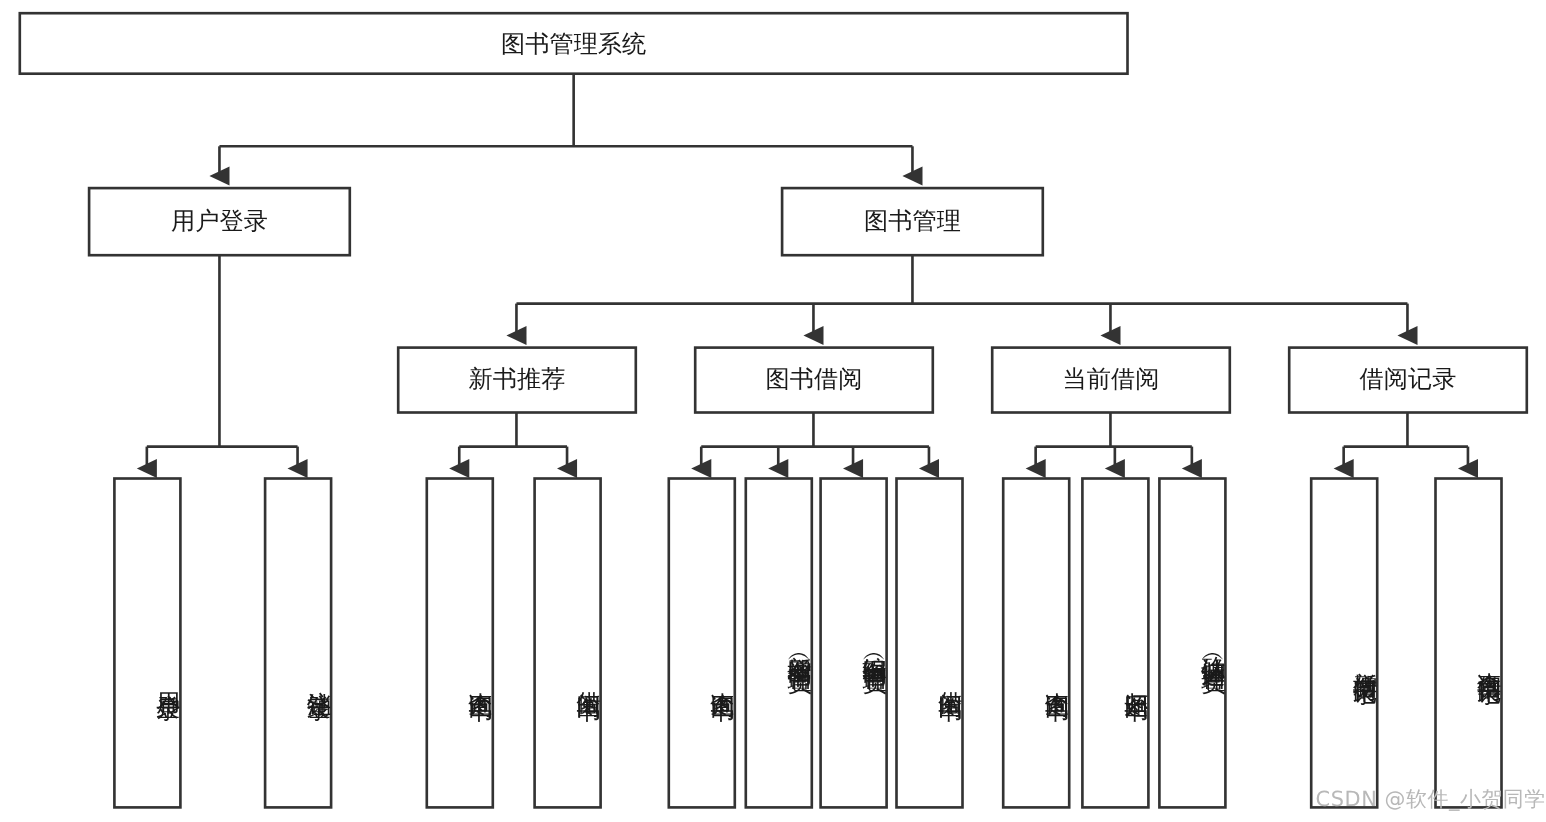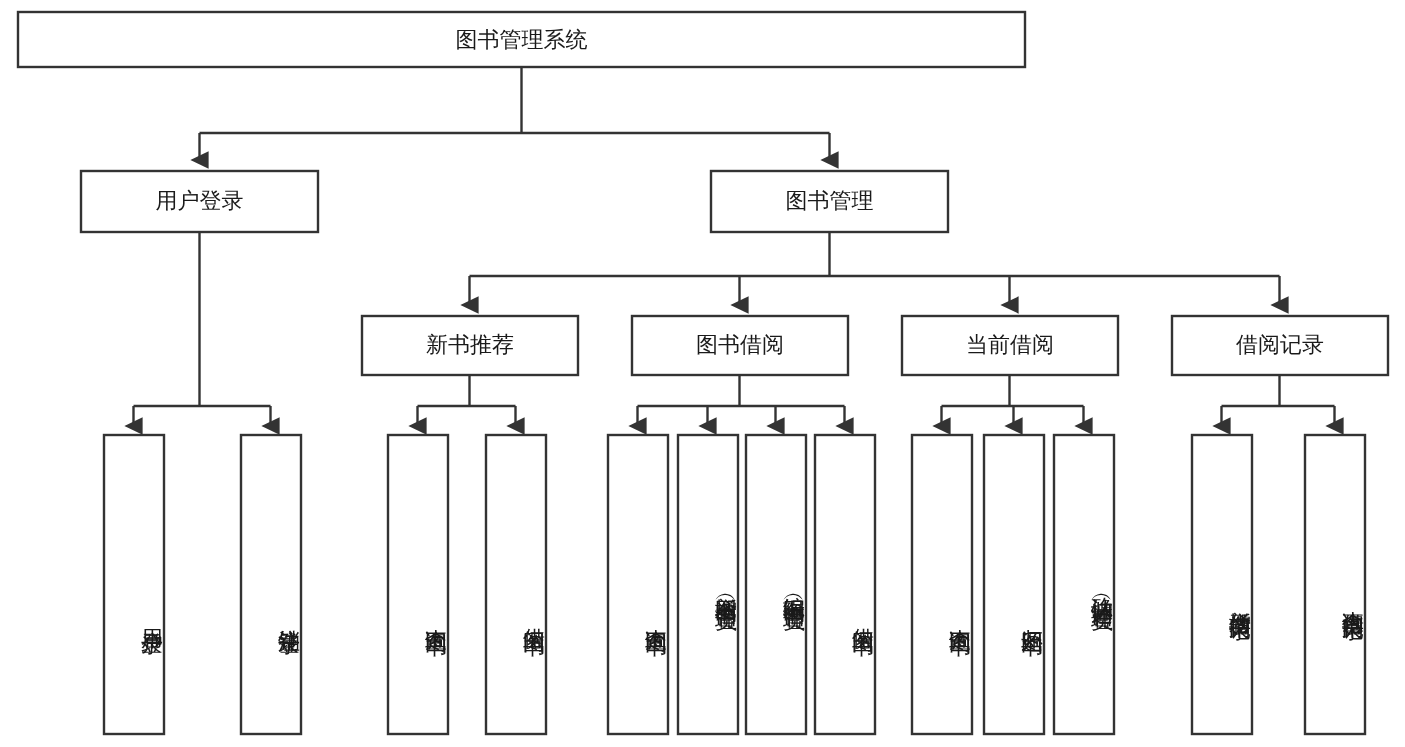--- a/index.html
+++ b/index.html
@@ -205,14 +205,15 @@
   <div class="vertical-label" style="left:912px; top:495px; width:60px; height:240px;">查询图书</div>
 
   <div class="vertical-label" style="left:984px; top:495px; width:60px; height:240px;">归还图书</div>
 
   <div class="vertical-label" style="left:1054px; top:442px; width:60px; height:292px;">确认归还（管理员）</div>
 
   <div class="vertical-label" style="left:1192px; top:463px; width:60px; height:271px;">新增借阅记录</div>
 
   <div class="vertical-label" style="left:1305px; top:463px; width:60px; height:271px;">查询借阅记录</div>
 
+  <div class="watermark" style="left:1196px; top:714px;">CSDN @软件_小贺同学</div>
 
 </div>
 
 </body></html>

